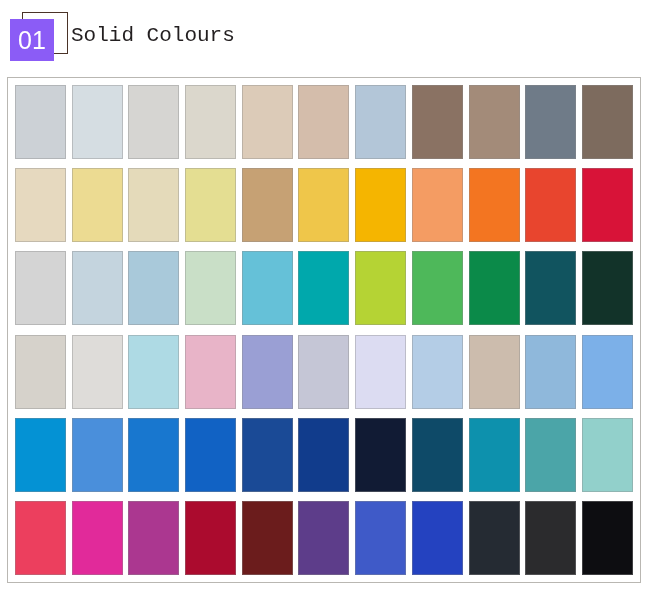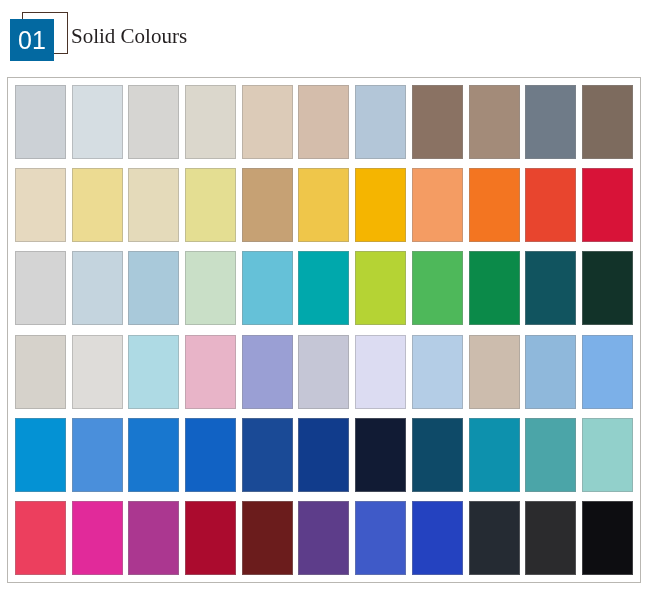--- a/index.html
+++ b/index.html
@@ -61,21 +61,21 @@
     font-size: 25px;
     font-family: "Liberation Sans", sans-serif;
     letter-spacing: 0px;
   }
   .title {
     position: absolute;
     left: 71px;
     top: 24px;
     font-size: 21px;
     color: #231f20;
-    font-family: Liberation Serif, serif;
+    font-family: Liberation Mono, monospace;
     white-space: nowrap;
   }
 
   
   .palette-panel {
     position: absolute;
     left: 7px;
     top: 77px;
     width: 634px;
     height: 506px;
@@ -103,21 +103,21 @@
     box-sizing: border-box;
     border: 1px solid rgba(140,140,140,0.40);
   }
 </style>
 </head>
 <body>
 
 <div class="header">
   <div class="badge-wrap">
     <div class="badge-outline" style="border-color: rgb(74, 51, 40);"></div>
-    <div class="badge-square" style="background: #0369a1;">
+    <div class="badge-square" style="background: #8b5cf6;">
       <div class="badge-num">01</div>
     </div>
   </div>
   <div class="title" style="color: rgb(35, 31, 32);">Solid Colours</div>
 </div>
 
 <div class="palette-panel" style="border-color: rgb(185, 183, 178);">
   <div class="palette-grid">
       <div class="swatch-row">
         <div class="swatch" style="background: rgb(204, 209, 214);"></div>

